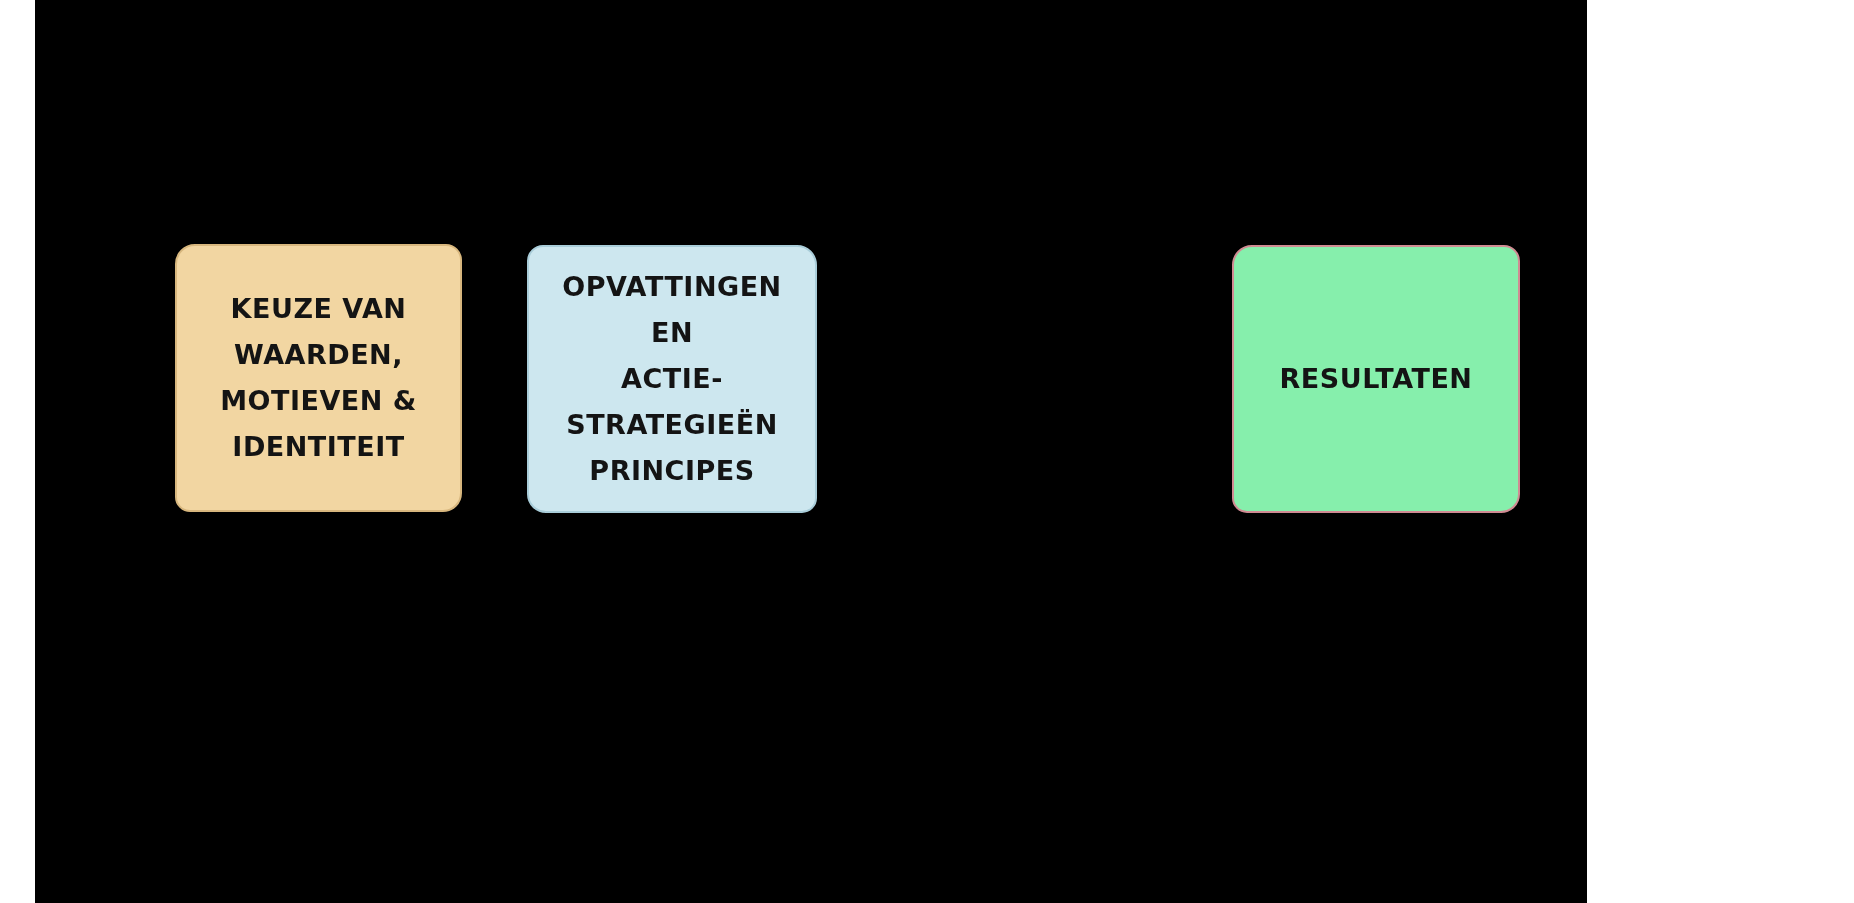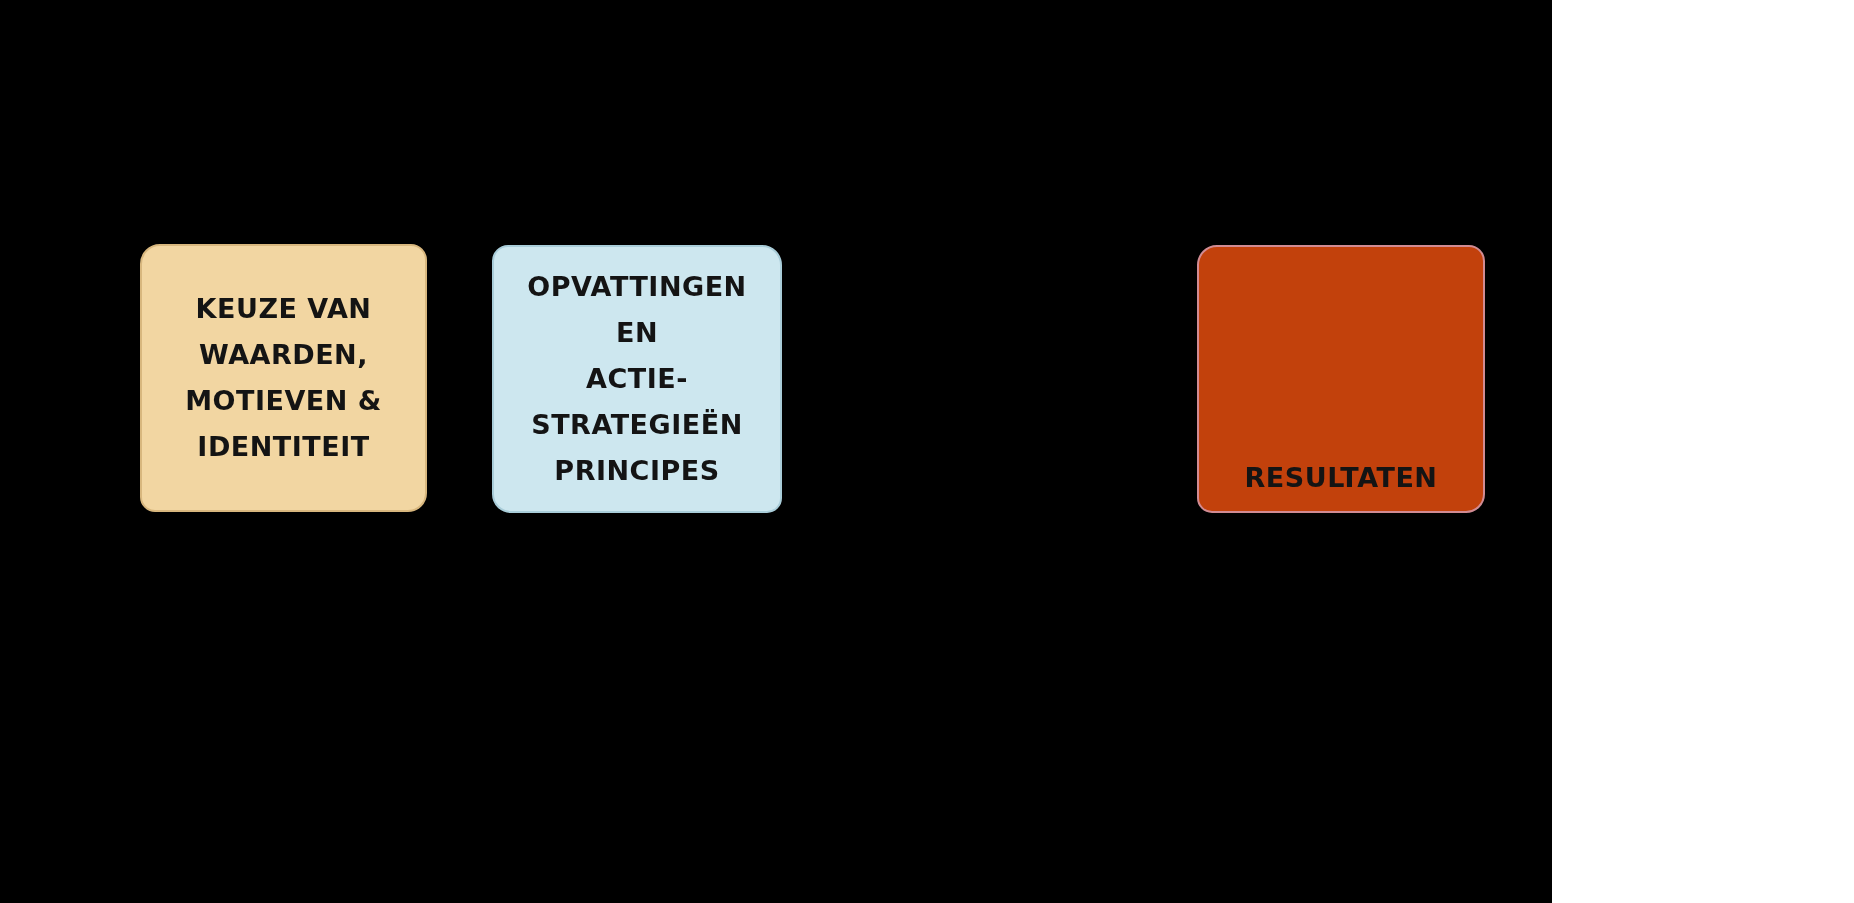--- a/index.html
+++ b/index.html
@@ -8,20 +8,21 @@
   }
   body {
     font-family: "DejaVu Sans", sans-serif;
   }
   .stage {
     position: relative;
     width: 1552px;
     height: 903px;
     overflow: hidden;
     background: #000000;
+    margin-left: 35px;
   }
   .note {
     position: absolute;
     box-sizing: border-box;
     border: 2px solid transparent;
     border-radius: 18px;
     display: flex;
     align-items: center;
     justify-content: center;
     padding: 10px;
@@ -52,17 +53,17 @@
   </div>
 
   <div class="note" style="left: 492px; top: 245px; width: 290px; height: 268px; background: rgb(205, 231, 239); border-color: rgb(169, 205, 217);">
     <span class="note-label" style="color: rgb(20, 20, 20);">OPVATTINGEN EN
 ACTIE-
 STRATEGIEËN
 PRINCIPES</span>
   </div>
 
 
-  <div class="note" style="left: 1197px; top: 245px; width: 288px; height: 268px; background: #c2410c; border-color: rgb(209, 139, 147); align-items: flex-end;">
+  <div class="note" style="left: 1197px; top: 245px; width: 288px; height: 268px; background: #86efac; border-color: rgb(209, 139, 147);">
     <span class="note-label" style="color: rgb(20, 20, 20);">RESULTATEN</span>
   </div>
 
 </div>
 
 </body></html>

